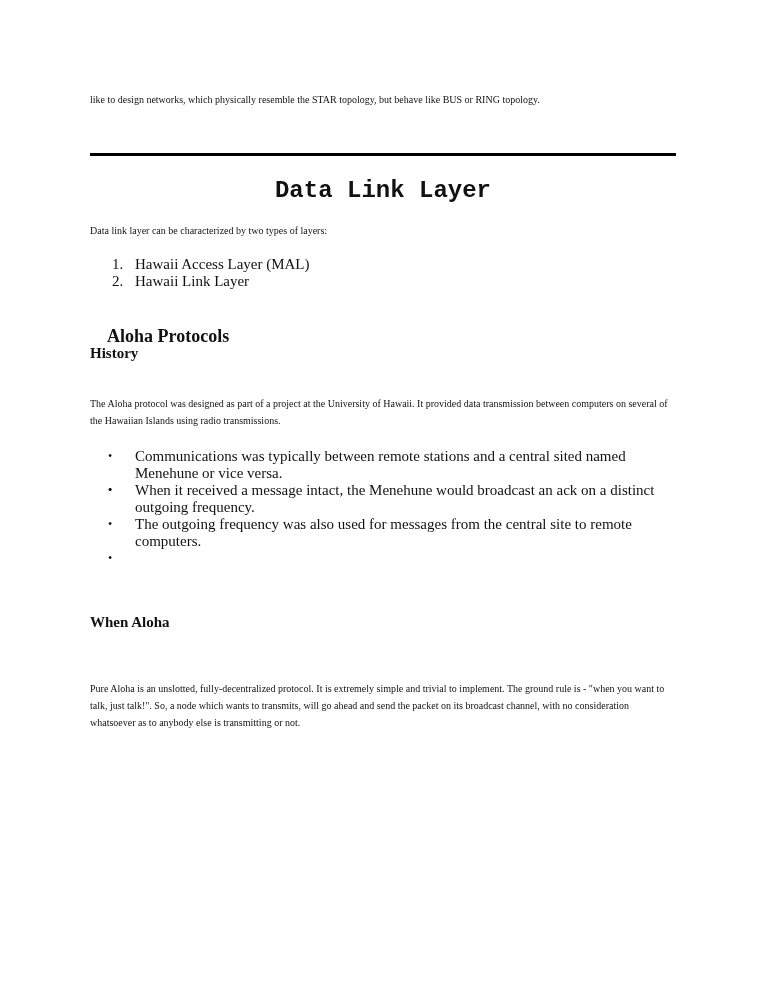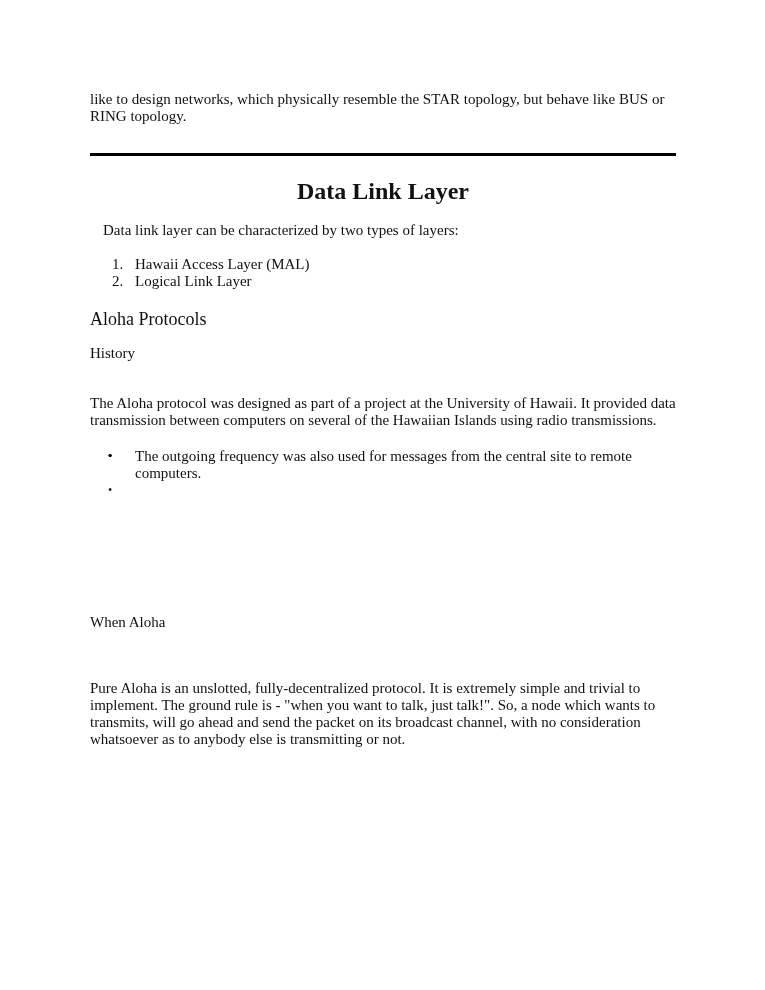--- a/index.html
+++ b/index.html
@@ -1,31 +1,31 @@
 <!DOCTYPE html>
 <html><head>
   <meta charset="utf-8">
   <style>
     html, body { margin: 0; padding: 0; background: #ffffff; }
     body {
       width: 765px; height: 990px; position: relative; overflow: hidden;
       font-family: "Liberation Serif", serif; color: #111111;
     }
     .page { position: absolute; left: 90px; top: 0; width: 586px; }
-    .p { font-size: 15px; line-height: 17px; margin: 0; }
+    .p { font-size: 10px; line-height: 17px; margin: 0; }
     .intro { position: absolute; top: 91px; left: 0; width: 586px; }
     .rule { position: absolute; top: 153px; left: 0; width: 586px; height: 3px; background: #000; }
     .h1 { position: absolute; top: 176px; left: 0; width: 586px; text-align: center;
-          font-size: 24px; font-weight: bold; line-height: 30px; margin: 0; }
-    .lead { position: absolute; top: 222px; left: 13px; }
+          font-size: 24px; font-weight: bold; line-height: 30px; margin: 0; font-family: Liberation Mono, monospace; }
+    .lead { position: absolute; top: 222px; left: 0; }
     .olist { position: absolute; top: 256px; left: 0; margin: 0; padding: 0; list-style: none; }
     .olist li { font-size: 15px; line-height: 17px; position: relative; padding-left: 45px; }
     .olist .num { position: absolute; left: 22px; }
-    .h2 { position: absolute; top: 308px; left: 0; font-size: 18px; font-weight: normal; margin: 0; line-height: 22px; }
-    .h3 { font-size: 15px; font-weight: normal; margin: 0; line-height: 17px; position: absolute; left: 0; }
+    .h2 { position: absolute; top: 308px; left: 0; font-size: 18px; font-weight: bold; margin: 17px; line-height: 22px; }
+    .h3 { font-size: 15px; font-weight: bold; margin: 0; line-height: 17px; position: absolute; left: 0; }
     .h3.history { top: 345px; }
     .h3.pure { top: 614px; }
     .para1 { position: absolute; top: 395px; left: 0; width: 586px; }
     .ulist { position: absolute; top: 448px; left: 0; margin: 0; padding: 0; list-style: none; width: 586px; }
     .ulist li { font-size: 15px; line-height: 17px; position: relative; padding-left: 45px; }
     .ulist .bullet { position: absolute; left: 18px; top: 0; font-size: 12px; }
     .para2 { position: absolute; top: 680px; left: 0; width: 586px; }
   </style>
 </head>
 <body>
@@ -39,39 +39,41 @@
 
   <p class="p lead">Data link layer can be characterized by two types of layers:</p>
 
   <ol class="olist">
     <li>
       <span class="num">1.</span>
       <span>Hawaii Access Layer (MAL)</span>
     </li>
     <li>
       <span class="num">2.</span>
-      <span>Logical Link Layer</span>
+      <span>Hawaii Link Layer</span>
     </li>
   </ol>
 
   <h2 class="h2">Aloha Protocols</h2>
 
   <h3 class="h3 history">History</h3>
 
   <p class="p para1">The Aloha protocol was designed as part of a project at the University of Hawaii. It provided data transmission between computers on several of the Hawaiian Islands using radio transmissions.</p>
 
   <ul class="ulist">
     <li>
       <span class="bullet">•</span>
+      <span>Communications was typically between remote stations and a central sited named Menehune or vice versa.</span>
     </li>
     <li>
       <span class="bullet">•</span>
     </li>
     <li>
       <span class="bullet">•</span>
+      <span>When it received a message intact, the Menehune would broadcast an ack on a distinct outgoing frequency.</span>
     </li>
     <li>
       <span class="bullet">•</span>
       <span>The outgoing frequency was also used for messages from the central site to remote computers.</span>
     </li>
     <li>
       <span class="bullet">•</span>
     </li>
   </ul>
 

